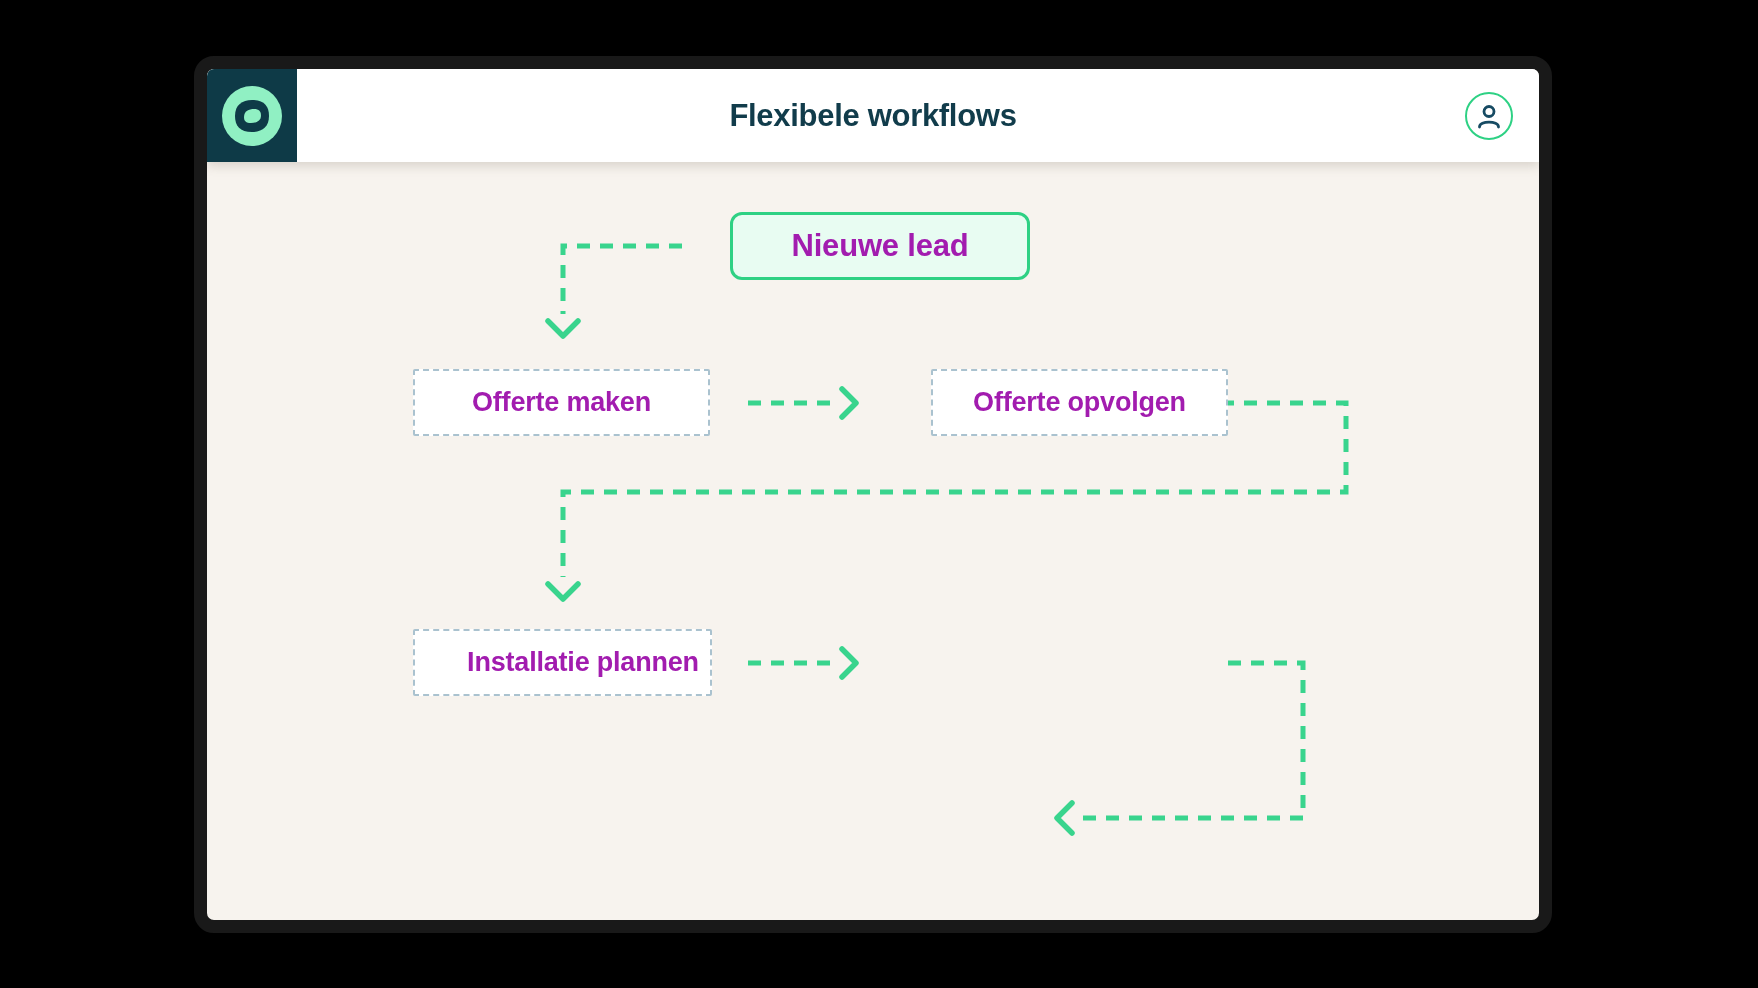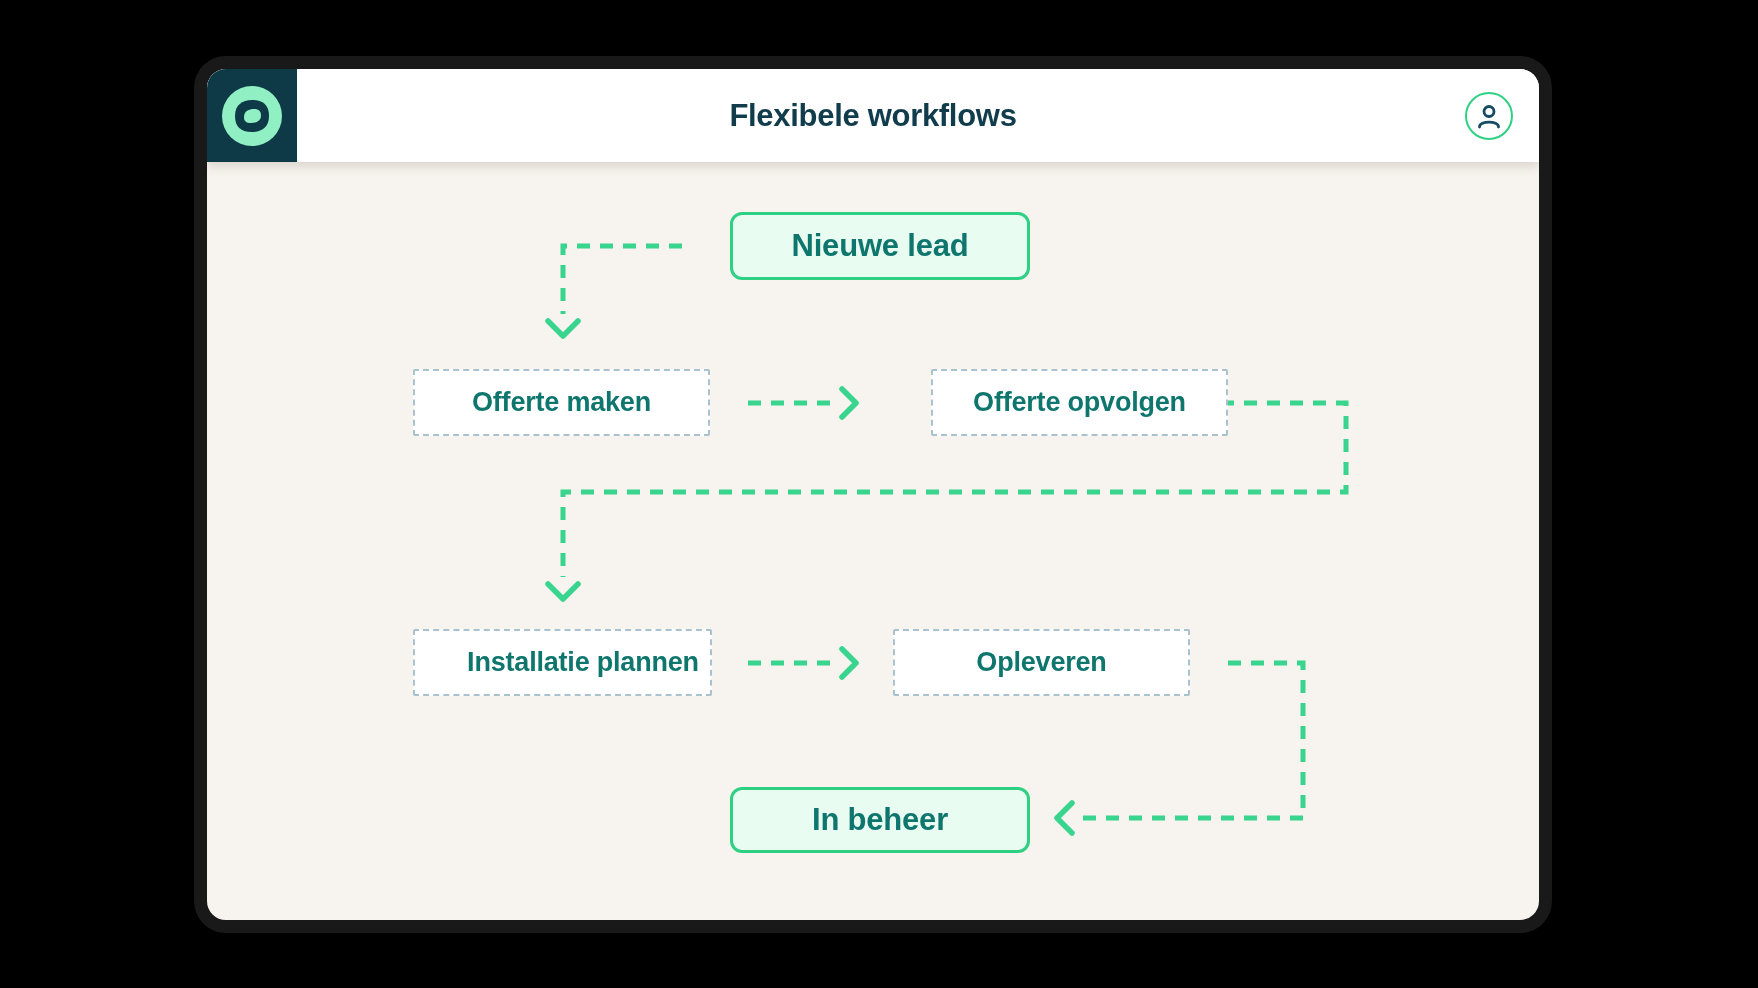--- a/index.html
+++ b/index.html
@@ -10,21 +10,21 @@
     overflow:hidden;
   }
   #page-root{position:relative;width:1758px;height:988px;}
 
   
   .app-window{
     position:absolute;left:194px;top:56px;width:1358px;height:877px;
     box-sizing:border-box;
     background:#f7f3ee;
     border:13px solid #191919;
-    border-radius:32px;
+    border-radius:20px;
     overflow:hidden;
   }
 
   
   .app-header{
     position:absolute;left:0;top:0;width:100%;height:93px;
     background:#ffffff;
     box-shadow:0 4px 10px rgba(110,100,85,.22);
     z-index:5;
   }
@@ -44,21 +44,21 @@
     border:2.5px solid #2ed184;border-radius:50%;
     background:#fff;
     display:flex;align-items:center;justify-content:center;
     cursor:pointer;padding:0;
   }
 
   
   .node{
     position:absolute;box-sizing:border-box;
     display:flex;align-items:center;justify-content:center;
-    color:#0f766e;font-weight:700;letter-spacing:-.2px;
+    color:#a21caf;font-weight:700;letter-spacing:-.2px;
     z-index:3;
   }
   .node.highlight{
     background:#e8fcf2;border:3px solid #2ed184;border-radius:12px;
     font-size:31px;
   }
   .node.dashed{
     background:#ffffff;border:2px dashed #aac2cf;border-radius:2px;
     font-size:27px;
   }
@@ -129,17 +129,15 @@
   </svg>
 
   <div id="node-nieuwe-lead" class="node highlight">Nieuwe lead</div>
 
   <div id="node-offerte-maken" class="node dashed">Offerte maken</div>
 
   <div id="node-offerte-opvolgen" class="node dashed">Offerte opvolgen</div>
 
   <div id="node-installatie-plannen" class="node dashed">Installatie plannen</div>
 
-  <div id="node-opleveren" class="node dashed">Opleveren</div>
 
-  <div id="node-in-beheer" class="node highlight">In beheer</div>
 
 </div>
 
 </body></html>

